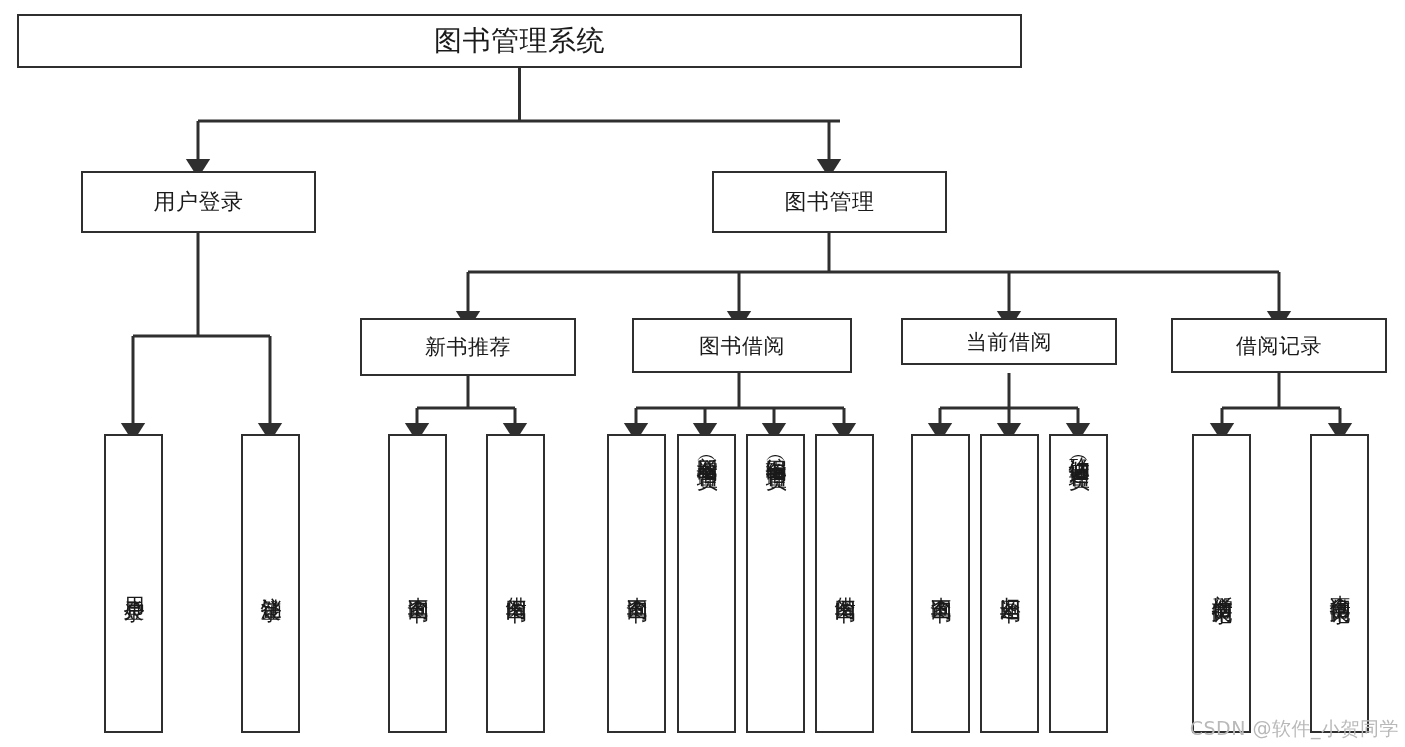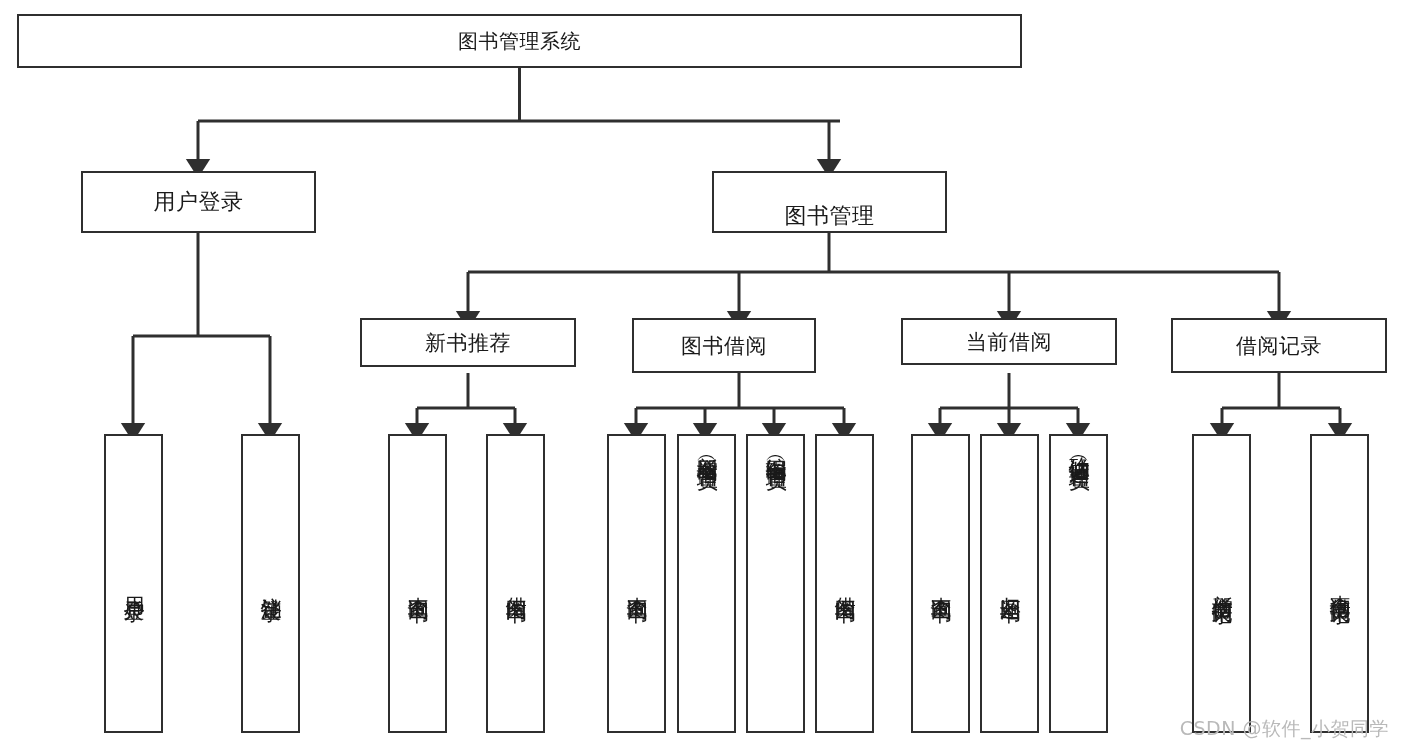--- a/index.html
+++ b/index.html
@@ -38,42 +38,42 @@
     justify-content: center;
     color: #1a1a1a;
   }
   .node-label {
     display: block;
     text-align: center;
     letter-spacing: 0.5px;
     white-space: nowrap;
     color: #1a1a1a;
   }
-  .node.level-0 .node-label { font-size: 20px; text-align: center; }
+  .node.level-0 .node-label { font-size: 28px; text-align: center; }
   .node.level-1 .node-label { font-size: 22px; }
   .node.level-2 .node-label { font-size: 21px; }
   .node.leaf {
     align-items: center;
     justify-content: center;
     padding: 4px 0;
   }
   .node.leaf .node-label {
     writing-mode: vertical-rl;
     text-orientation: upright;
     font-size: 21px;
     line-height: 1.12;
     letter-spacing: 2px;
     white-space: nowrap;
   }
   .node.leaf.top-aligned {
     align-items: flex-start;
   }
   #watermark {
     position: absolute;
-    right: 16px;
+    right: 6px;
     bottom: 5px;
     font-size: 19px;
     color: #b9b9b9;
     letter-spacing: 0.5px;
     white-space: nowrap;
     font-family: "DejaVu Sans", "Liberation Sans", sans-serif;
   }
 </style>
 </head>
 <body>
@@ -133,28 +133,28 @@
     </g>
   </svg>
 
   <div class="node level-0" style="left:17px; top:14px; width:1005px; height:54px;">
     <span class="node-label">图书管理系统</span>
   </div>
 
   <div class="node level-1" style="left:81px; top:171px; width:235px; height:62px;">
     <span class="node-label">用户登录</span>
   </div>
-  <div class="node level-1" style="left:712px; top:171px; width:235px; height:62px;align-items:flex-end;">
+  <div class="node level-1" style="left:712px; top:171px; width:235px; height:62px;">
     <span class="node-label">图书管理</span>
   </div>
 
-  <div class="node level-2" style="left:360px; top:318px; width:216px; height:49px;">
+  <div class="node level-2" style="left:360px; top:318px; width:216px; height:58px;">
     <span class="node-label">新书推荐</span>
   </div>
-  <div class="node level-2" style="left:632px; top:318px; width:184px; height:55px;">
+  <div class="node level-2" style="left:632px; top:318px; width:220px; height:55px;">
     <span class="node-label">图书借阅</span>
   </div>
   <div class="node level-2" style="left:901px; top:318px; width:216px; height:47px;">
     <span class="node-label">当前借阅</span>
   </div>
   <div class="node level-2" style="left:1171px; top:318px; width:216px; height:55px;align-items:center;">
     <span class="node-label">借阅记录</span>
   </div>
 
   <div class="node leaf" style="left:104px; top:434px; width:59px; height:299px;">

